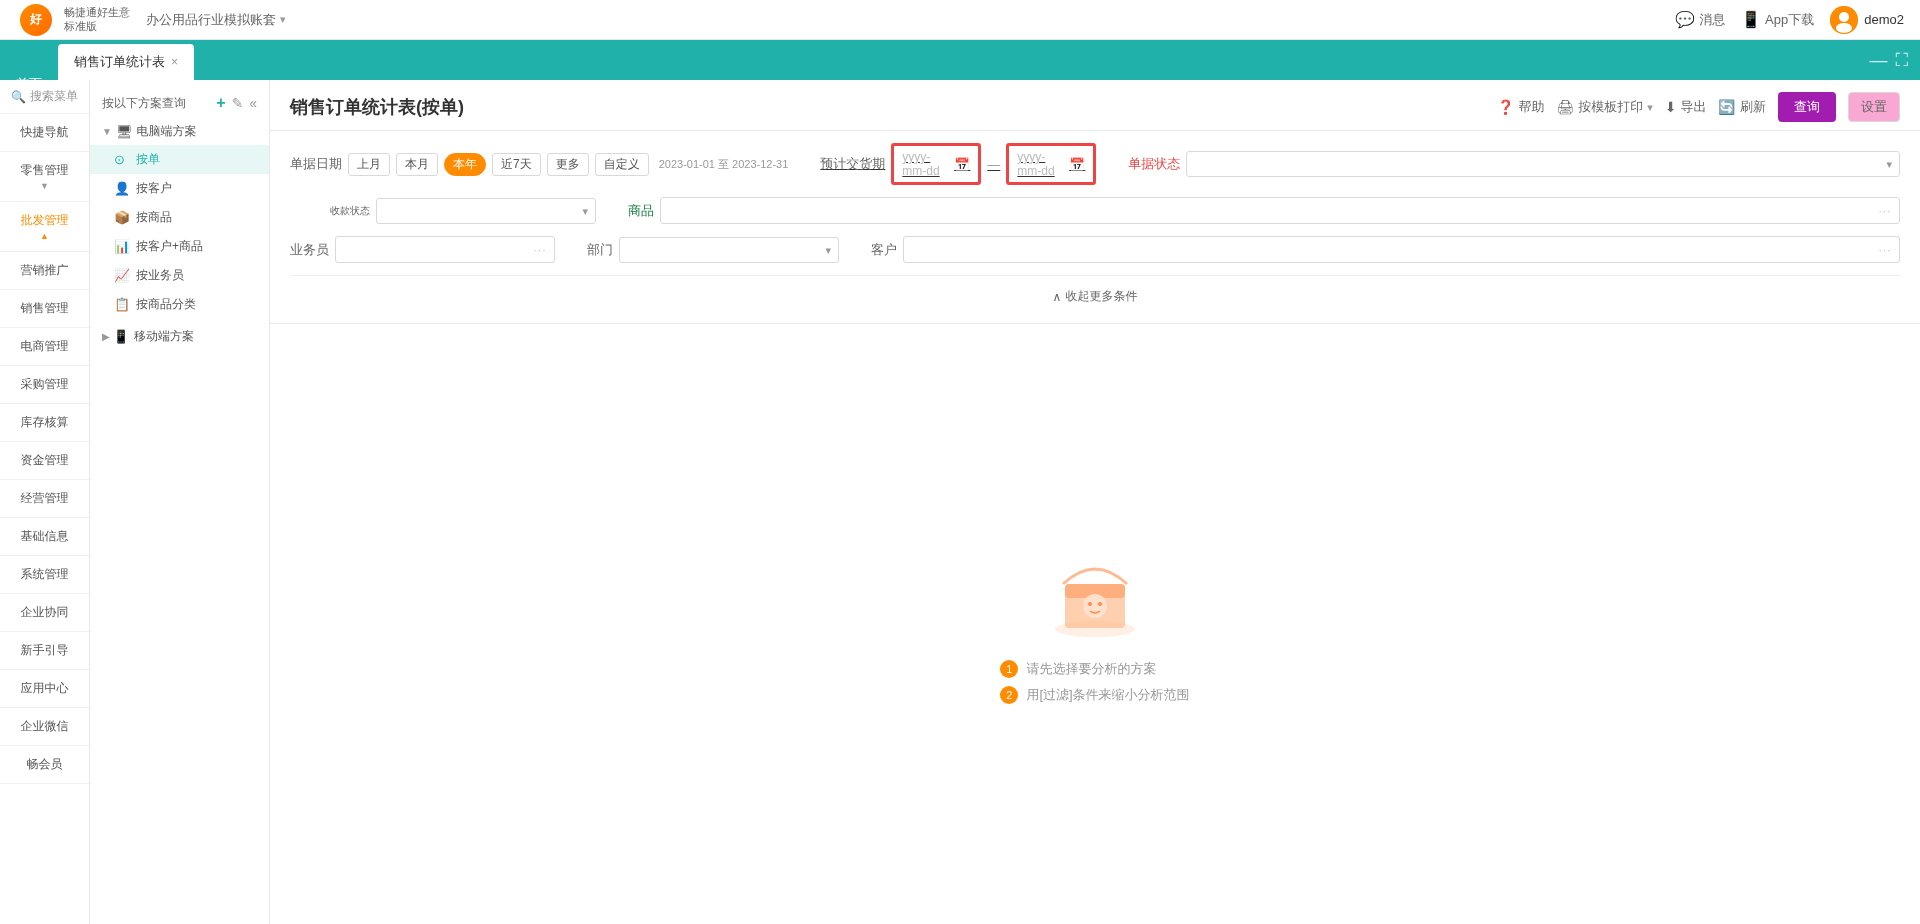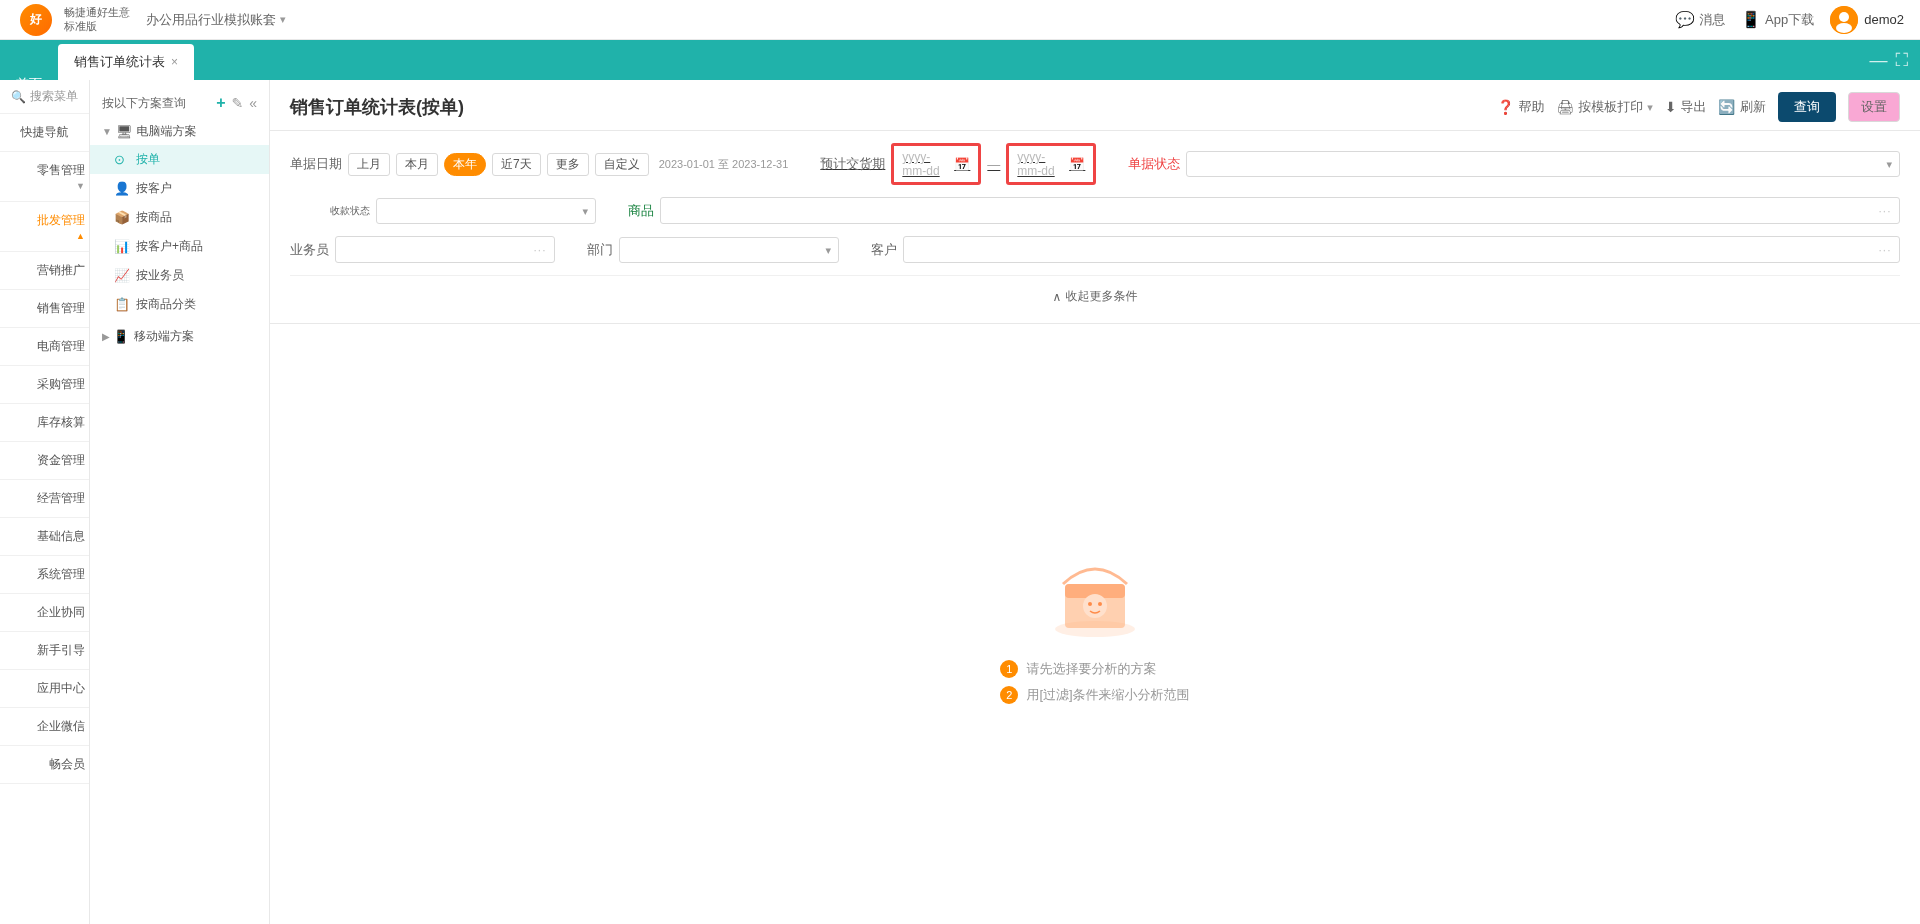--- a/index.html
+++ b/index.html
@@ -46,42 +46,42 @@
 
     
     .main-panel { flex: 1; display: flex; flex-direction: column; overflow: hidden; background: #f5f5f5; }
 
     
     .page-header { background: #fff; padding: 12px 20px 8px 20px; border-bottom: 1px solid #e8e8e8; }
     .page-title-row { display: flex; align-items: center; justify-content: space-between; margin-bottom: 0; }
     .page-title { font-size: 18px; font-weight: bold; color: #333; }
     .page-actions { display: flex; align-items: center; gap: 12px; }
     .page-action-btn { display: flex; align-items: center; gap: 4px; color: #666; font-size: 13px; cursor: pointer; }
-    .btn-primary { background: #0c4a6e; color: white; border: none; padding: 6px 16px; border-radius: 4px; font-size: 13px; cursor: pointer; }
+    .btn-primary { background: #a21caf; color: white; border: none; padding: 6px 16px; border-radius: 4px; font-size: 13px; cursor: pointer; }
     .btn-secondary { background: #f9a8d4; color: #666; border: 1px solid #d9d9d9; padding: 5px 12px; border-radius: 4px; font-size: 13px; cursor: pointer; }
 
     
     .filter-area { background: #fff; padding: 12px 20px; border-bottom: 1px solid #e8e8e8; }
     .filter-row { display: flex; align-items: center; gap: 16px; margin-bottom: 12px; flex-wrap: wrap; }
     .filter-row:last-child { margin-bottom: 0; }
     .date-btn { padding: 2px 8px; font-size: 12px; border: 1px solid #d9d9d9; border-radius: 3px; cursor: pointer; background: #fff; color: #555; }
     .date-btn.active { background: #ff8c00; border-color: #ff8c00; color: white; border-radius: 12px; }
     .date-input { border: 3px solid #ef4444; border-radius: 3px; padding: 4px 8px; font-size: 12px; color: #bbb; width: 90px; display: flex; align-items: center; gap: 4px; cursor: pointer; }
     .collapse-btn { display: flex; align-items: center; justify-content: center; gap: 4px; margin: 0 auto; padding: 6px 16px; color: #666; font-size: 12px; cursor: pointer; }
 
     
     .data-area { flex: 1; display: flex; flex-direction: column; align-items: center; justify-content: center; background: #fff; margin: 0; }
     .empty-state { display: flex; flex-direction: column; align-items: center; gap: 16px; }
     .empty-hints { display: flex; flex-direction: column; gap: 8px; }
     .empty-hint-item { display: flex; align-items: center; gap: 8px; color: #999; font-size: 13px; }
     .hint-num { width: 18px; height: 18px; background: #ff8c00; border-radius: 50%; color: white; font-size: 11px; display: flex; align-items: center; justify-content: center; flex-shrink: 0; }
 
     
     .nav-sidebar { width: 90px; background: #fff; border-right: 1px solid #e8e8e8; overflow-y: auto; }
-    .nav-item { padding: 10px 4px; text-align: center; font-size: 12px; color: #555; cursor: pointer; display: flex; flex-direction: column; align-items: flex-end; gap: 2px; }
+    .nav-item { padding: 10px 4px; text-align: center; font-size: 12px; color: #555; cursor: pointer; display: flex; flex-direction: column; align-items: center; gap: 2px; }
     .search-item { padding: 8px; color: #666; font-size: 12px; display: flex; align-items: center; justify-content: center; cursor: pointer; border-bottom: 1px solid #f0f0f0; }
     .quick-nav-item { padding: 10px 8px; font-size: 12px; color: #555; cursor: pointer; text-align: center; border-bottom: 1px solid #f0f0f0; }
 
     .status-select-wrapper { position: relative; min-width: 180px; }
     .status-select-wrapper select { width: 100%; border: 1px solid #d9d9d9; border-radius: 3px; padding: 5px 24px 5px 8px; font-size: 12px; appearance: none; background: #fff; color: #333; cursor: pointer; }
     .status-select-wrapper::after { content: '▾'; position: absolute; right: 8px; top: 50%; transform: translateY(-50%); color: #999; pointer-events: none; font-size: 11px; }
   </style>
 </head>
 <body>
 

